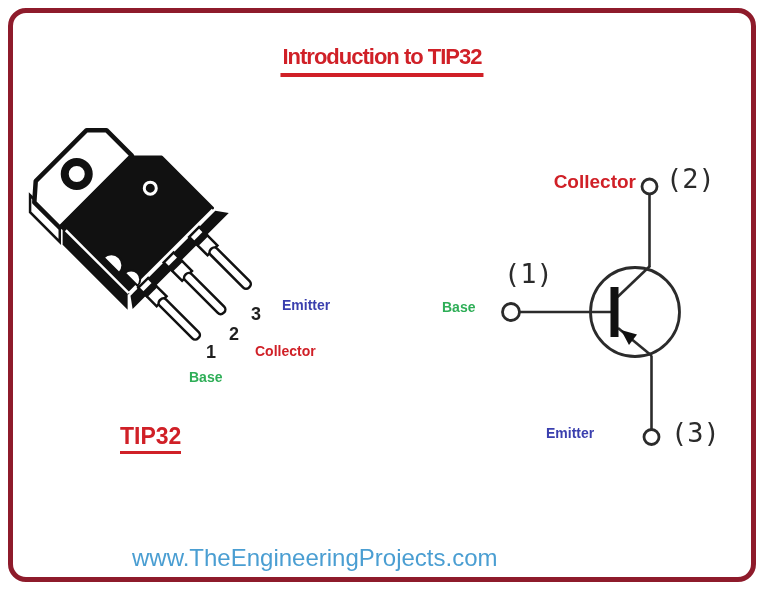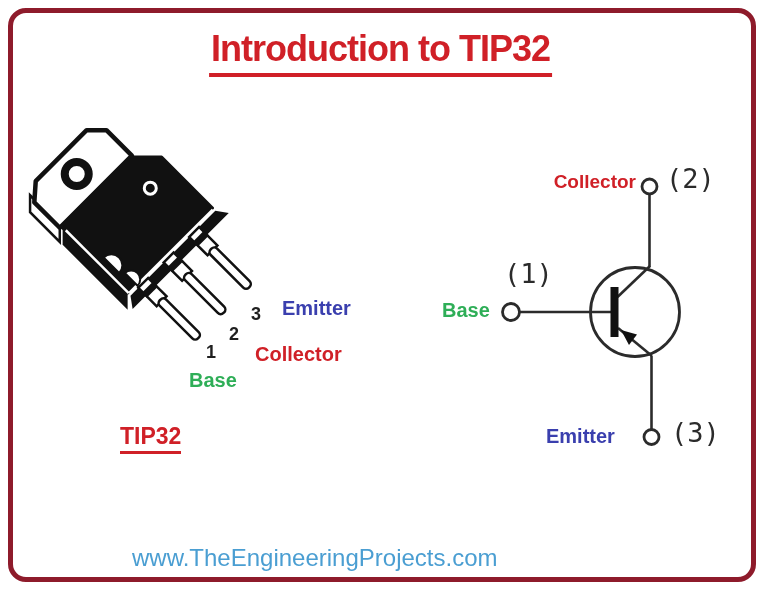--- a/index.html
+++ b/index.html
@@ -5,27 +5,27 @@
   html,body{margin:0;padding:0;}
   body{
     width:768px;height:590px;position:relative;background:#ffffff;
     font-family:"Liberation Sans", sans-serif;overflow:hidden;
   }
   .frame{
     position:absolute;left:8px;top:8px;width:738px;height:564px;
     border:5px solid #8e1b2b;border-radius:18px;pointer-events:none;
   }
   .title{
-    position:absolute;left:50%;top:28px;transform:translateX(-51%);
-    font-size:36px;font-weight:bold;letter-spacing:-1px;white-space:nowrap;
+    position:absolute;left:50%;top:44px;transform:translateX(-51%);
+    font-size:22px;font-weight:bold;letter-spacing:-1px;white-space:nowrap;
     border-bottom:4px solid currentColor;padding:0 2px 3px 2px;
   }
   .pkg-svg{position:absolute;left:25px;top:112px;}
   .sch-svg{position:absolute;left:430px;top:150px;}
-  .lbl{position:absolute;font-weight:bold;font-size:20px;white-space:nowrap;}
+  .lbl{position:absolute;font-weight:bold;font-size:14px;white-space:nowrap;}
   .pin-num{
     position:absolute;font-size:18px;color:#1f1f1f;font-weight:bold;white-space:nowrap;
   }
   .pin-ref{
     position:absolute;font-family:"DejaVu Sans Mono", monospace;
     font-size:27px;color:#2b2b2b;white-space:nowrap;
   }
   .caption{
     position:absolute;left:120px;top:423px;font-size:23px;font-weight:bold;
     border-bottom:3px solid currentColor;padding-bottom:1px;text-align:center;

